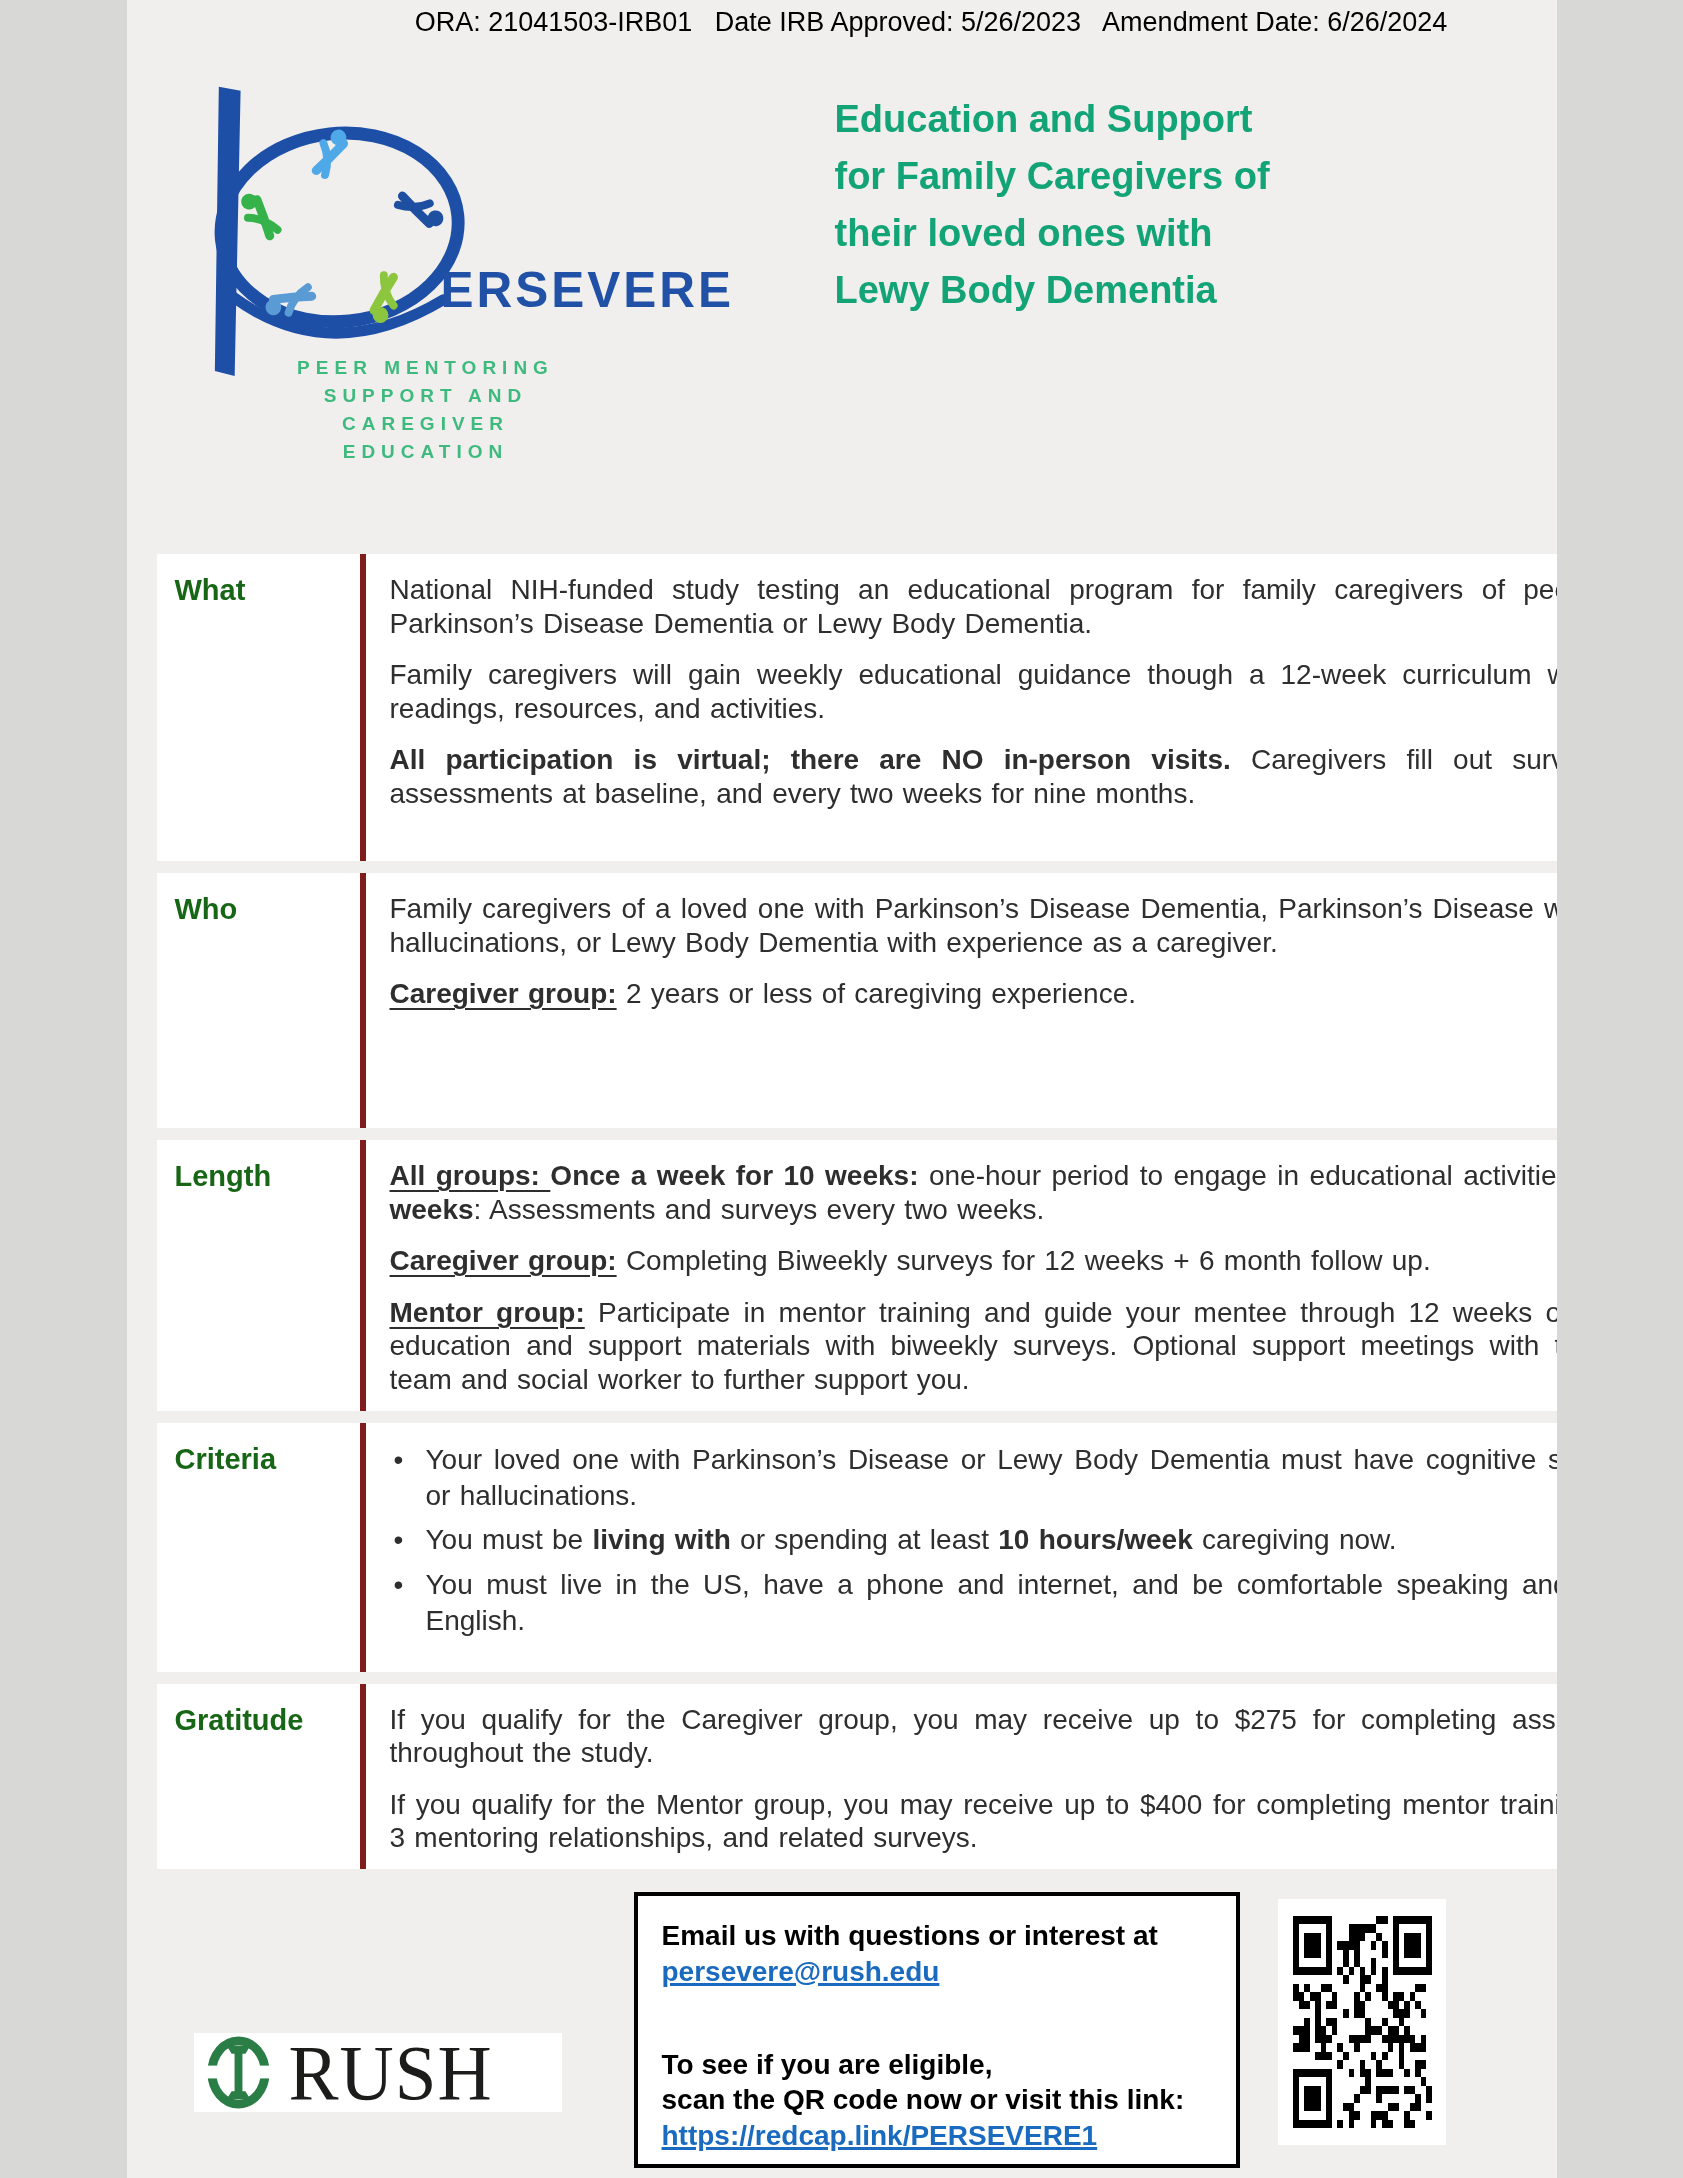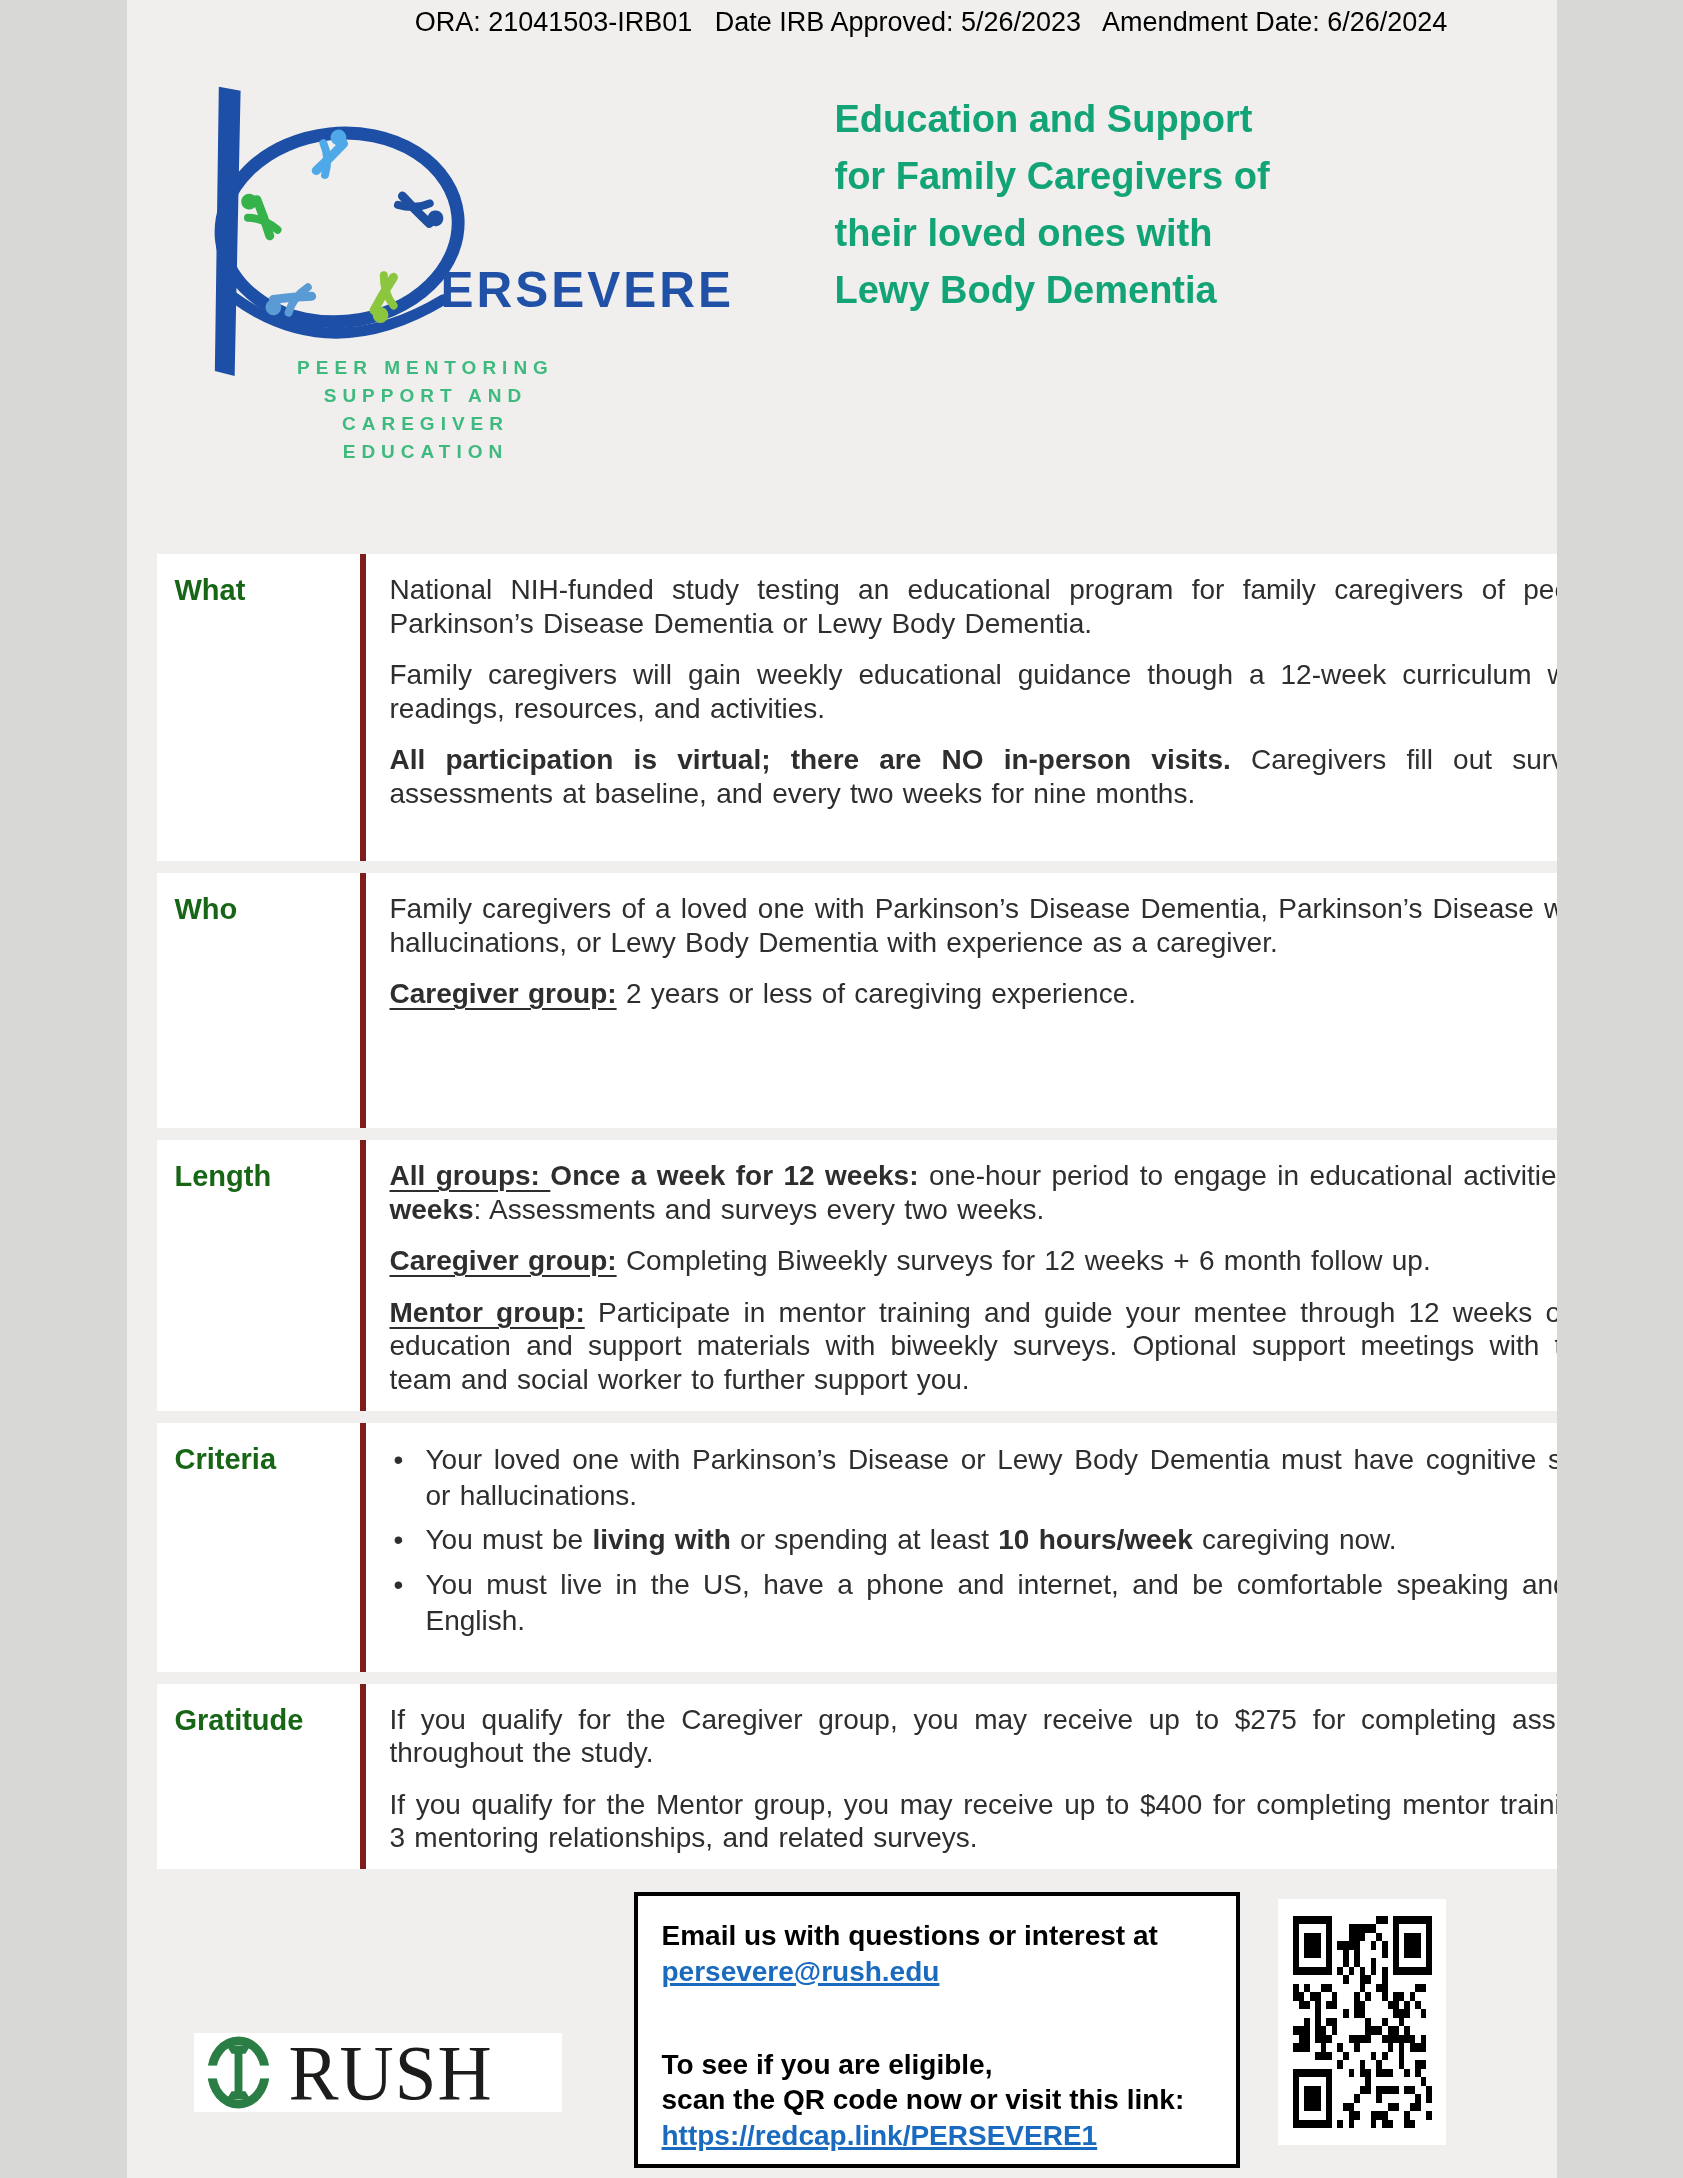--- a/index.html
+++ b/index.html
@@ -107,21 +107,21 @@
       <div class="row" style="min-height: 255px;">
         <div class="row-label">Who</div>
         <div class="row-content">
           <p><span>Family caregivers of a loved one with Parkinson’s Disease Dementia, Parkinson’s Disease with visual hallucinations, or Lewy Body Dementia with experience as a caregiver.</span></p>
           <p><span class="b u">Caregiver group:</span><span> 2 years or less of caregiving experience.</span></p>
         </div>
       </div>
       <div class="row" style="min-height: 269px;">
         <div class="row-label">Length</div>
         <div class="row-content">
-          <p><span class="b u">All groups: </span><span class="b">Once a week for 12 weeks:</span><span> one-hour period to engage in educational activities. </span><span class="b">For 12 weeks</span><span>: Assessments and surveys every two weeks.</span></p>
+          <p><span class="b u">All groups: </span><span class="b">Once a week for 10 weeks:</span><span> one-hour period to engage in educational activities. </span><span class="b">For 12 weeks</span><span>: Assessments and surveys every two weeks.</span></p>
           <p><span class="b u">Caregiver group:</span><span> Completing Biweekly surveys for 12 weeks + 6 month follow up.</span></p>
           <p><span class="b u">Mentor group:</span><span> Participate in mentor training and guide your mentee through 12 weeks of curated education and support materials with biweekly surveys. Optional support meetings with the study team and social worker to further support you.</span></p>
         </div>
       </div>
       <div class="row" style="min-height: 249px;">
         <div class="row-label">Criteria</div>
         <div class="row-content">
           <div class="bullet-line">
             <span class="bullet">•</span>
             <span class="bullet-text"><span>Your loved one with Parkinson’s Disease or Lewy Body Dementia must have cognitive symptoms or hallucinations.</span></span>

